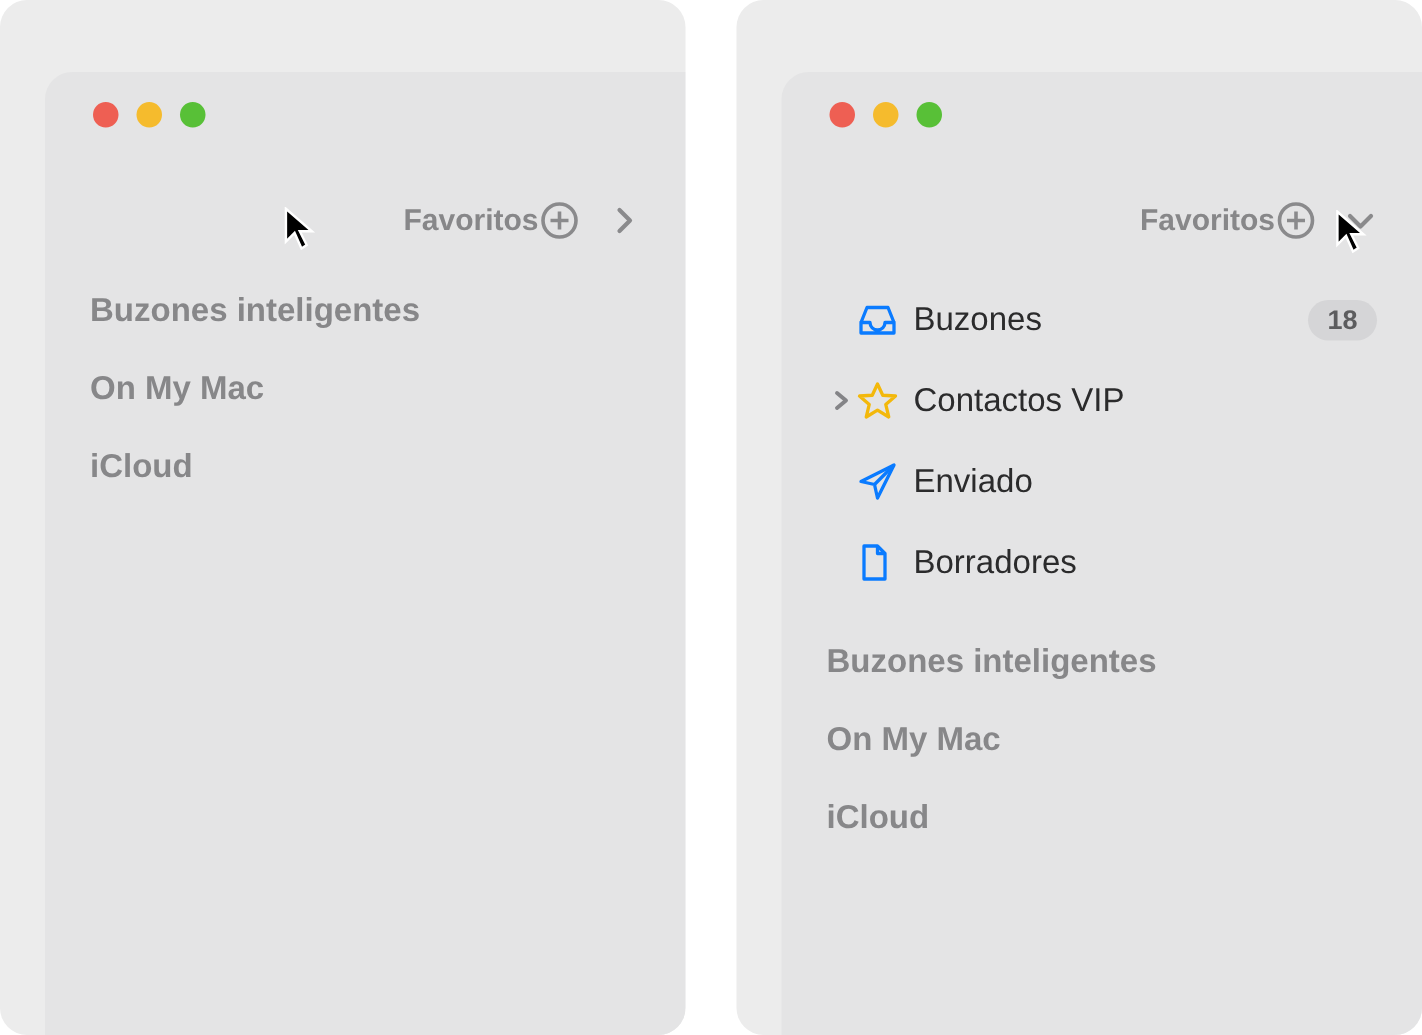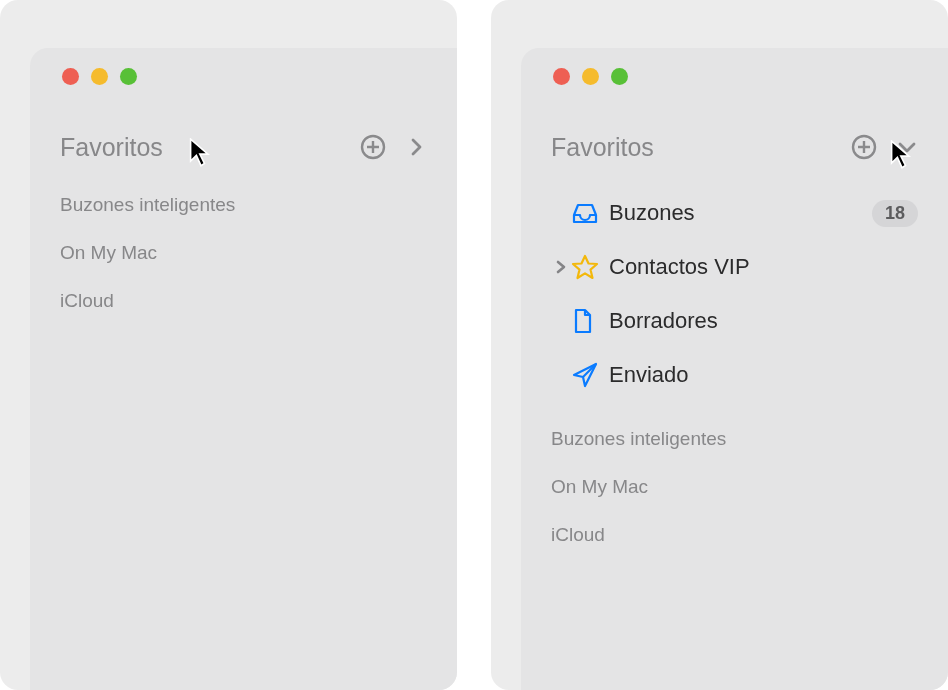--- a/index.html
+++ b/index.html
@@ -26,32 +26,33 @@
     .traffic { position:absolute; top:20px; left:32px; display:flex; gap:12px; }
     .dot { width:17px; height:17px; border-radius:50%; }
     .dot.red    { background:#ee5f53; }
     .dot.yellow { background:#f5bb2d; }
     .dot.green  { background:#58c037; }
 
     .content { padding:30px 30px 0 30px; }
 
     .section-header {
       display:flex; align-items:center; height:42px;
-      color:#878789; font-size:25px; font-weight:400;
+      color:#878789; font-size:20px; font-weight:700;
       position:relative;
+      text-align:right;
     }
     .section-header .label { flex:1; }
     .section-header .plus    { margin-right:18px; }
     .section-header .chevron { }
 
     .plus svg, .chevron svg { display:block; }
     .plus, .chevron { color:#8a8a8c; cursor:pointer; }
 
     .section-title {
-      color:#878789; font-size:19px; font-weight:400;
+      color:#878789; font-size:22px; font-weight:700;
       margin-top:26px;
     }
 
     .items { margin-top:18px; }
     .row {
       display:flex; align-items:center;
       height:54px;
       font-size:22px; color:#2b2b2c;
       cursor:pointer;
     }
@@ -162,38 +163,38 @@
             <svg width="28" height="28" viewBox="0 0 28 28" fill="none" stroke="#f3b80b" stroke-width="2.2" stroke-linejoin="round">
               <polygon points="14,3 17.5,10.5 26,11 19.5,16.6 21.5,25 14,20.4 6.5,25 8.5,16.6 2,11 10.5,10.5"></polygon>
             </svg>
           </span>
           <span class="text">Contactos VIP</span>
         </div>
 
         <div class="row">
           <span class="disclosure"></span>
           <span class="icon">
+            <svg width="28" height="28" viewBox="0 0 28 28" fill="none" stroke="#0a7bff" stroke-width="2.2" stroke-linejoin="round">
+              <path d="M3 14 L25 3 L14 25 L12 16 Z"></path>
+                <line x1="12" y1="16" x2="25" y2="3"></line>
+            </svg>
+          </span>
+          <span class="text">Enviado</span>
+        </div>
+
+        <div class="row">
+          <span class="disclosure"></span>
+          <span class="icon">
             <svg width="24" height="28" viewBox="0 0 24 28" fill="none" stroke="#0a7bff" stroke-width="2.2" stroke-linejoin="round">
               <path d="M5 3 L14 3 L19 8 L19 25 L5 25 Z"></path>
                 <path d="M14 3 L14 8 L19 8"></path>
             </svg>
           </span>
           <span class="text">Borradores</span>
         </div>
-
-        <div class="row">
-          <span class="disclosure"></span>
-          <span class="icon">
-            <svg width="28" height="28" viewBox="0 0 28 28" fill="none" stroke="#0a7bff" stroke-width="2.2" stroke-linejoin="round">
-              <path d="M3 14 L25 3 L14 25 L12 16 Z"></path>
-                <line x1="12" y1="16" x2="25" y2="3"></line>
-            </svg>
-          </span>
-          <span class="text">Enviado</span>
-        </div>
       </div>
 
       <div class="section-title">Buzones inteligentes</div>
       <div class="section-title">On My Mac</div>
       <div class="section-title">iCloud</div>
     </div>
   </div>
 </div>
 
 </body></html>

